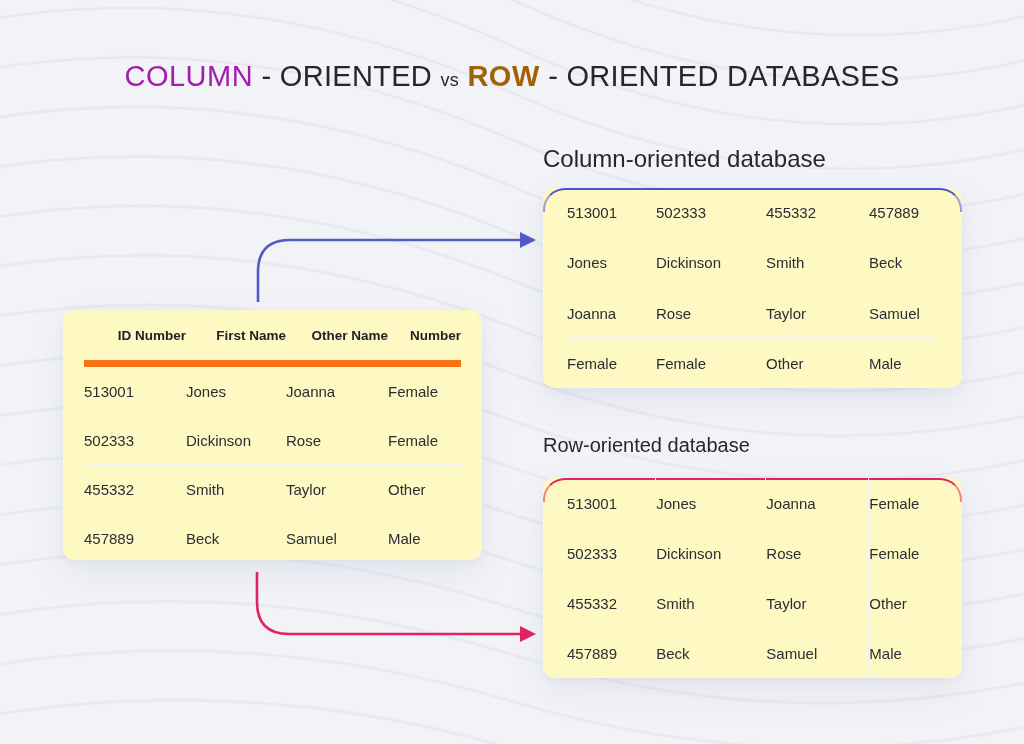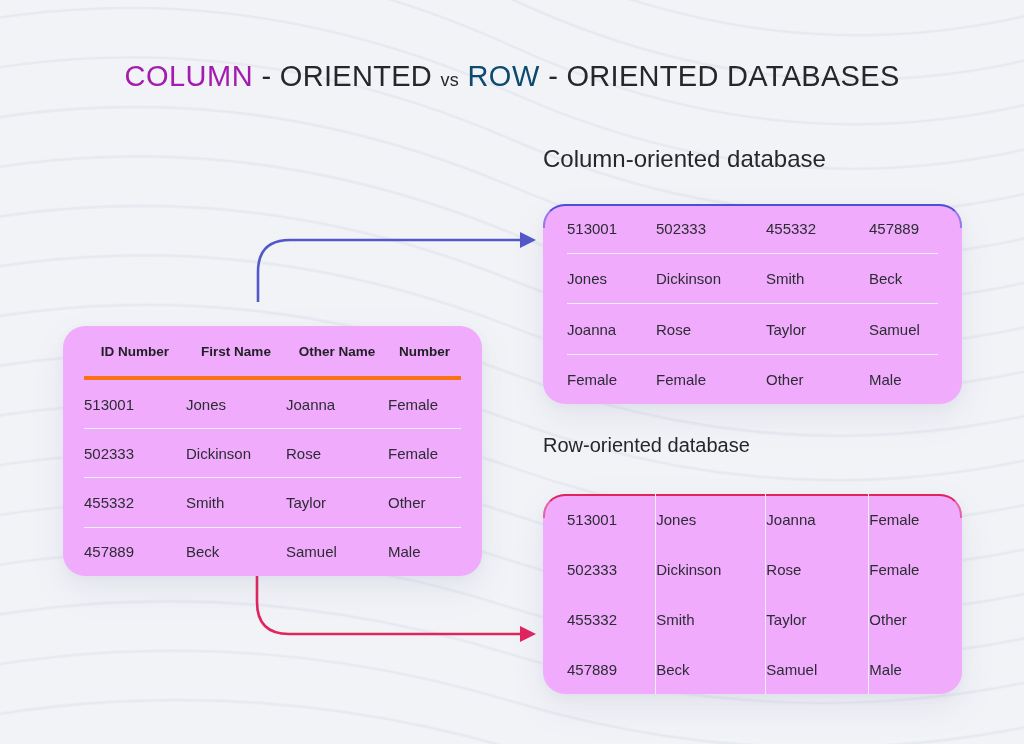--- a/index.html
+++ b/index.html
@@ -39,40 +39,39 @@
     letter-spacing: 0.3px;
     color: #26262b;
     white-space: nowrap;
   }
   #title .word-column {
     font-weight: normal;
     color: #a21caf;
     letter-spacing: 0.5px;
   }
   #title .word-row {
-    font-weight: normal;
-    color: #0c4a6e;
+    font-weight: bold;
+    color: #a16207;
     letter-spacing: 0.5px;
   }
   #title .plain { font-weight: normal; }
   #title .vs {
     font-size: 18px;
     font-weight: normal;
     color: #26262b;
   }
   #title .sep { font-weight: normal; color: #26262b; }
 
   
   .card {
     position: absolute;
-    background: #f0abfc;
-    border-radius: 22px;
+    background: #fef9c3;
+    border-radius: 12px;
     box-shadow: 0 14px 34px rgba(110,115,160,0.10),
                 0 3px 10px rgba(110,115,160,0.06);
-    margin-top: 16px;
   }
   .card-topline {
     position: absolute;
     left: 0;
     top: 0;
     width: 100%;
     height: 24px;
     border-top-left-radius: 22px;
     border-top-right-radius: 22px;
     border-top: 2px solid transparent;
@@ -101,28 +100,28 @@
   }
   #source-table {
     position: absolute;
     left: 21px;
     top: 0;
     width: 377px;
     height: 100%;
     border-collapse: collapse;
   }
   #source-table th {
-    text-align: center;
+    text-align: right;
     font-size: 13.5px;
     font-weight: bold;
     color: #1f1f24;
     padding: 0;
     height: 50px;
     vertical-align: middle;
-    border-bottom: 4px solid #f97316;
+    border-bottom: 7px solid #f97316;
   }
   #source-table td {
     text-align: left;
     font-size: 15px;
     font-weight: normal;
     color: #2c2c33;
     padding: 0;
     height: 48px;
     vertical-align: middle;
     border-bottom: 1px solid #eff1f4;

